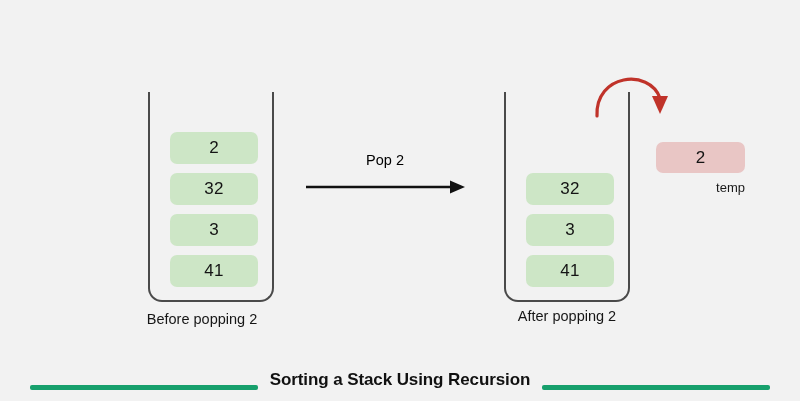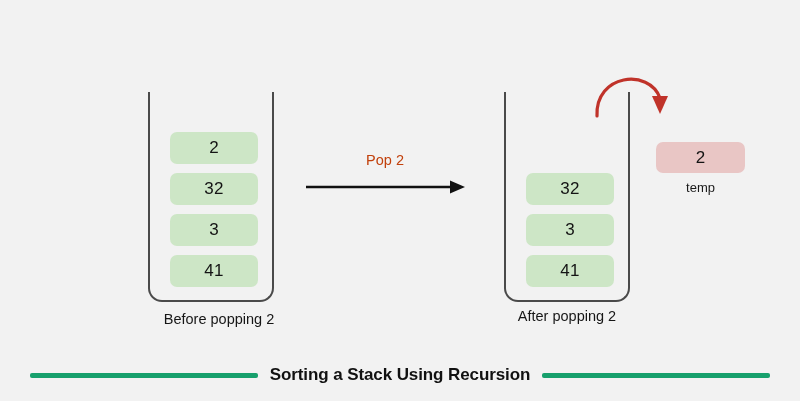--- a/index.html
+++ b/index.html
@@ -84,53 +84,53 @@
     left: 656px;
     top: 142px;
     width: 89px;
     height: 31px;
   }
   #temp-label {
     position: absolute;
     left: 656px;
     top: 180px;
     width: 89px;
-    text-align: center;
+    text-align: right;
     font-size: 13px;
     color: #1a1a1a;
   }
 
   
   .caption {
     position: absolute;
     font-size: 14.5px;
     color: #161616;
     text-align: center;
     white-space: nowrap;
   }
   #caption-before {
-    left: 156px;
+    left: 139px;
     top: 311px;
     width: 126px;
   }
   #caption-after {
     left: 504px;
     top: 308px;
     width: 126px;
   }
 
   
   #pop-label {
     position: absolute;
     left: 305px;
     top: 152px;
     width: 160px;
     text-align: center;
     font-size: 14.5px;
-    color: #c2410c;
+    color: #000000;
   }
   #pop-arrow {
     position: absolute;
     left: 300px;
     top: 172px;
   }
 
   
   #pop-curve {
     position: absolute;
@@ -139,21 +139,21 @@
   }
 
   
   #footer {
     position: absolute;
     left: 0;
     top: 360px;
     width: 800px;
     height: 30px;
     display: flex;
-    align-items: center;
+    align-items: flex-end;
     justify-content: center;
   }
   .footer-rule {
     height: 5px;
     background: #17a06c;
     border-radius: 2px;
   }
   #footer-rule-left {
     width: 228px;
     margin-right: 12px;

